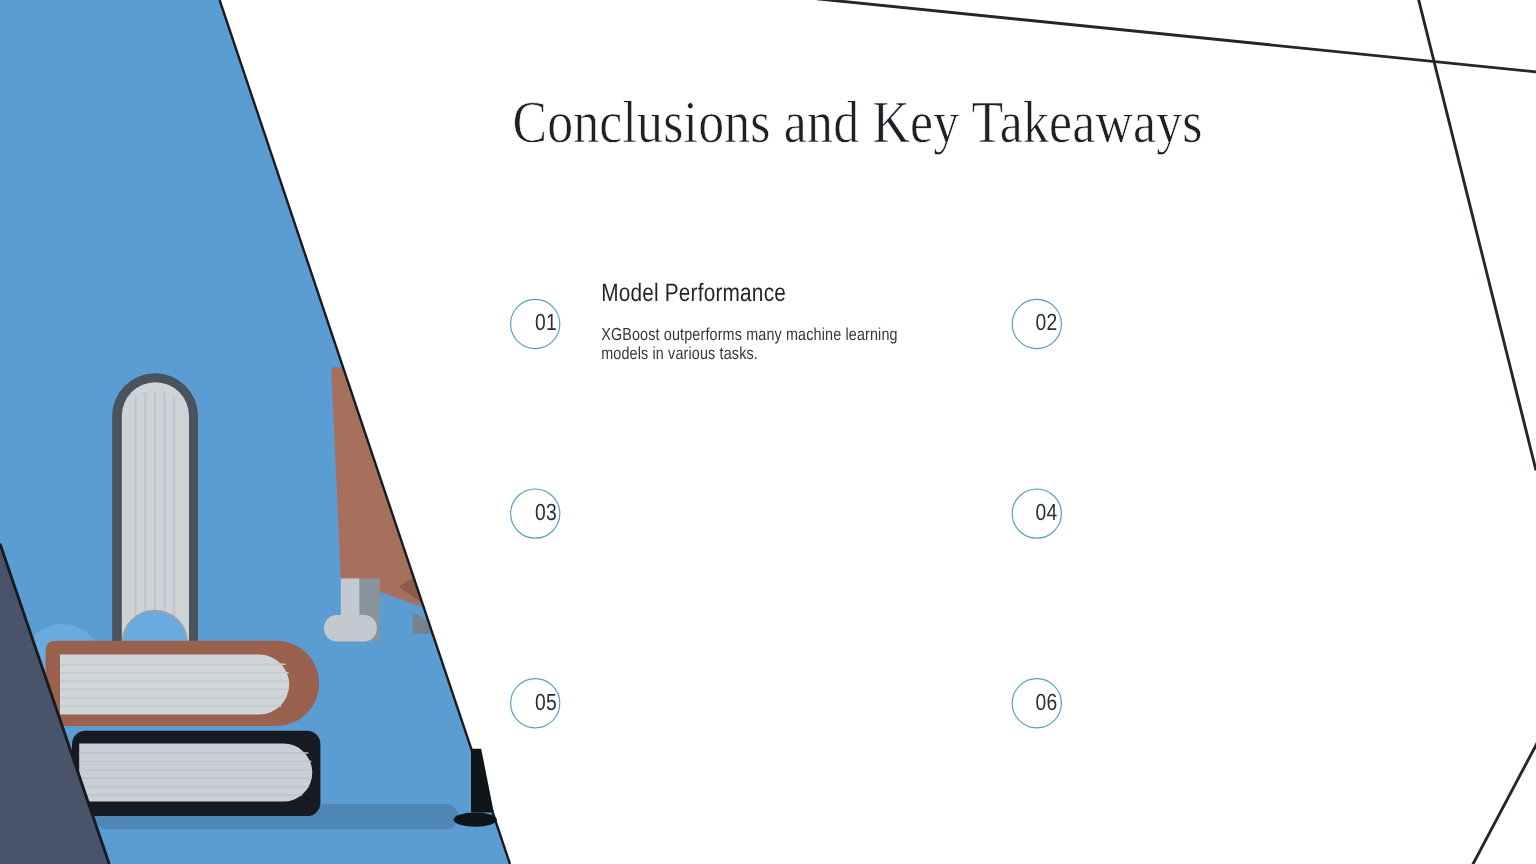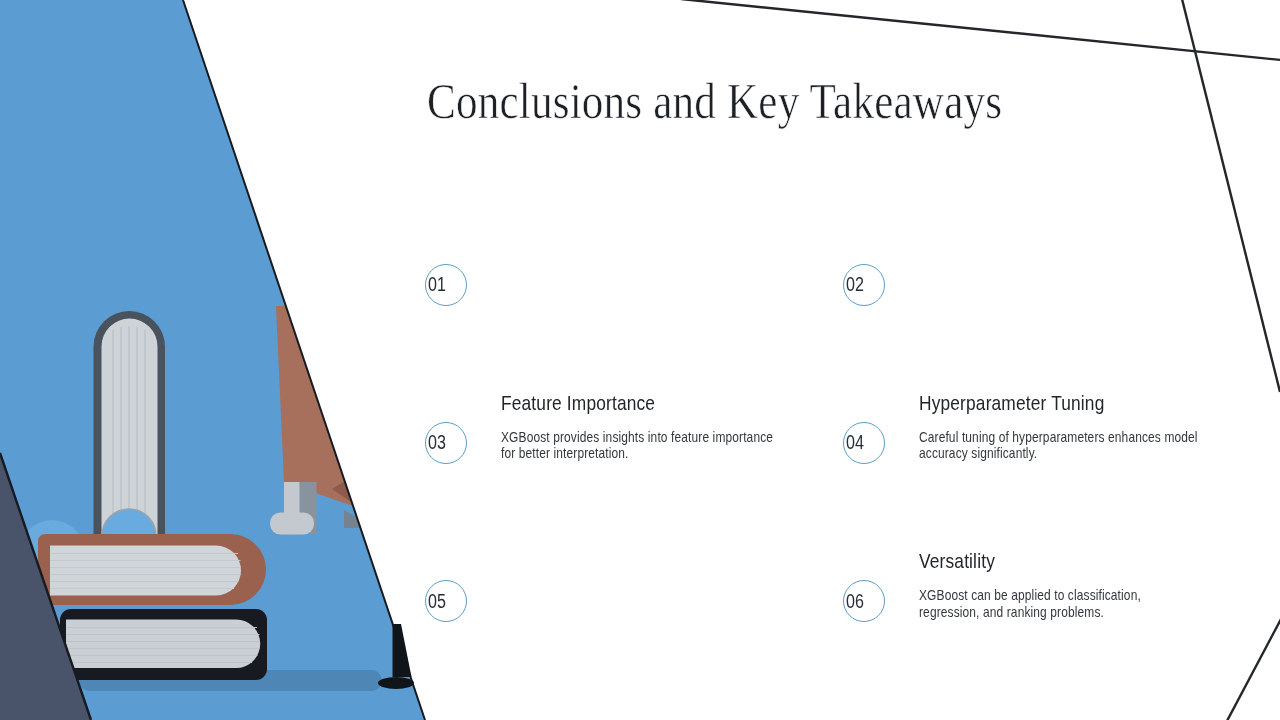--- a/index.html
+++ b/index.html
@@ -6,23 +6,23 @@
   body{width:1280px;height:720px;overflow:hidden;background:#ffffff;}
   .slide{position:relative;width:1280px;height:720px;background:var(--c-background,#fff);
          font-family:"Liberation Sans",sans-serif;text-decoration:underline;}
   .artwork{position:absolute;left:0;top:0;width:1280px;height:720px;}
   .title{position:absolute;left:427px;top:77px;margin:0;
          font-family:"Liberation Serif",serif;font-weight:400;
          font-size:49.6px;line-height:50px;letter-spacing:0.2px;
          color:var(--c-title_text,#1d2126);
          transform:scaleX(0.87);transform-origin:0 0;white-space:nowrap;-webkit-text-stroke:0.55px #ffffff;}
   .item{position:absolute;width:400px;height:110px;}
-  .badge{position:absolute;left:0;top:15px;width:42px;height:42px;box-sizing:border-box;
+  .badge{position:absolute;left:0;top:0;width:42px;height:42px;box-sizing:border-box;
          border:1.4px solid var(--c-circle_stroke,#5c9fc6);border-radius:50%;
-         display:flex;align-items:center;justify-content:flex-start;background:transparent;}
+         display:flex;align-items:center;justify-content:flex-end;background:transparent;}
   .num{font-size:19.5px;line-height:19.5px;color:var(--c-number_text,#272e35);
        transform:scaleX(0.825);transform-origin:50% 50%;letter-spacing:0.2px;}
   .content{position:absolute;left:76px;top:-15.4px;width:330px;}
   .itemtitle{margin:0;font-weight:400;font-size:21px;line-height:21px;
              color:var(--c-item_title_text,#22262b);letter-spacing:0.2px;
              transform:scaleX(0.825);transform-origin:0 0;white-space:nowrap;}
   .itemdesc{margin:16.2px 0 0 0;font-size:14.5px;line-height:16.4px;
             color:var(--c-body_text,#33383d);letter-spacing:0.15px;
             transform:scaleX(0.825);transform-origin:0 0;white-space:pre;}
 </style>
@@ -101,60 +101,50 @@
       <line x1="1227" y1="721" x2="1281" y2="619"></line>
     </g>
   </svg>
 
   <h1 class="title">Conclusions and Key Takeaways</h1>
 
   <div class="item" style="left:425px;top:249px">
     <div class="badge">
       <span class="num">01</span>
     </div>
+    <div class="content">
+      <h2 class="itemtitle">Model Performance</h2>
+      <p class="itemdesc">XGBoost outperforms many machine learning
+models in various tasks.</p>
+    </div>
   </div>
 
   <div class="item" style="left:842.5px;top:249px">
     <div class="badge">
       <span class="num">02</span>
     </div>
   </div>
 
   <div class="item" style="left:425px;top:407.2px">
     <div class="badge">
       <span class="num">03</span>
     </div>
-    <div class="content">
-      <h2 class="itemtitle">Feature Importance</h2>
-      <p class="itemdesc">XGBoost provides insights into feature importance
-for better interpretation.</p>
-    </div>
   </div>
 
   <div class="item" style="left:842.5px;top:407.2px">
     <div class="badge">
       <span class="num">04</span>
-    </div>
-    <div class="content">
-      <h2 class="itemtitle">Hyperparameter Tuning</h2>
-      <p class="itemdesc">Careful tuning of hyperparameters enhances model
-accuracy significantly.</p>
     </div>
   </div>
 
   <div class="item" style="left:425px;top:565.4px">
     <div class="badge">
       <span class="num">05</span>
     </div>
   </div>
 
   <div class="item" style="left:842.5px;top:565.4px">
     <div class="badge">
       <span class="num">06</span>
     </div>
-    <div class="content">
-      <h2 class="itemtitle">Versatility</h2>
-      <p class="itemdesc">XGBoost can be applied to classification,
-regression, and ranking problems.</p>
-    </div>
   </div>
 
 </div>
 
 </body></html>

